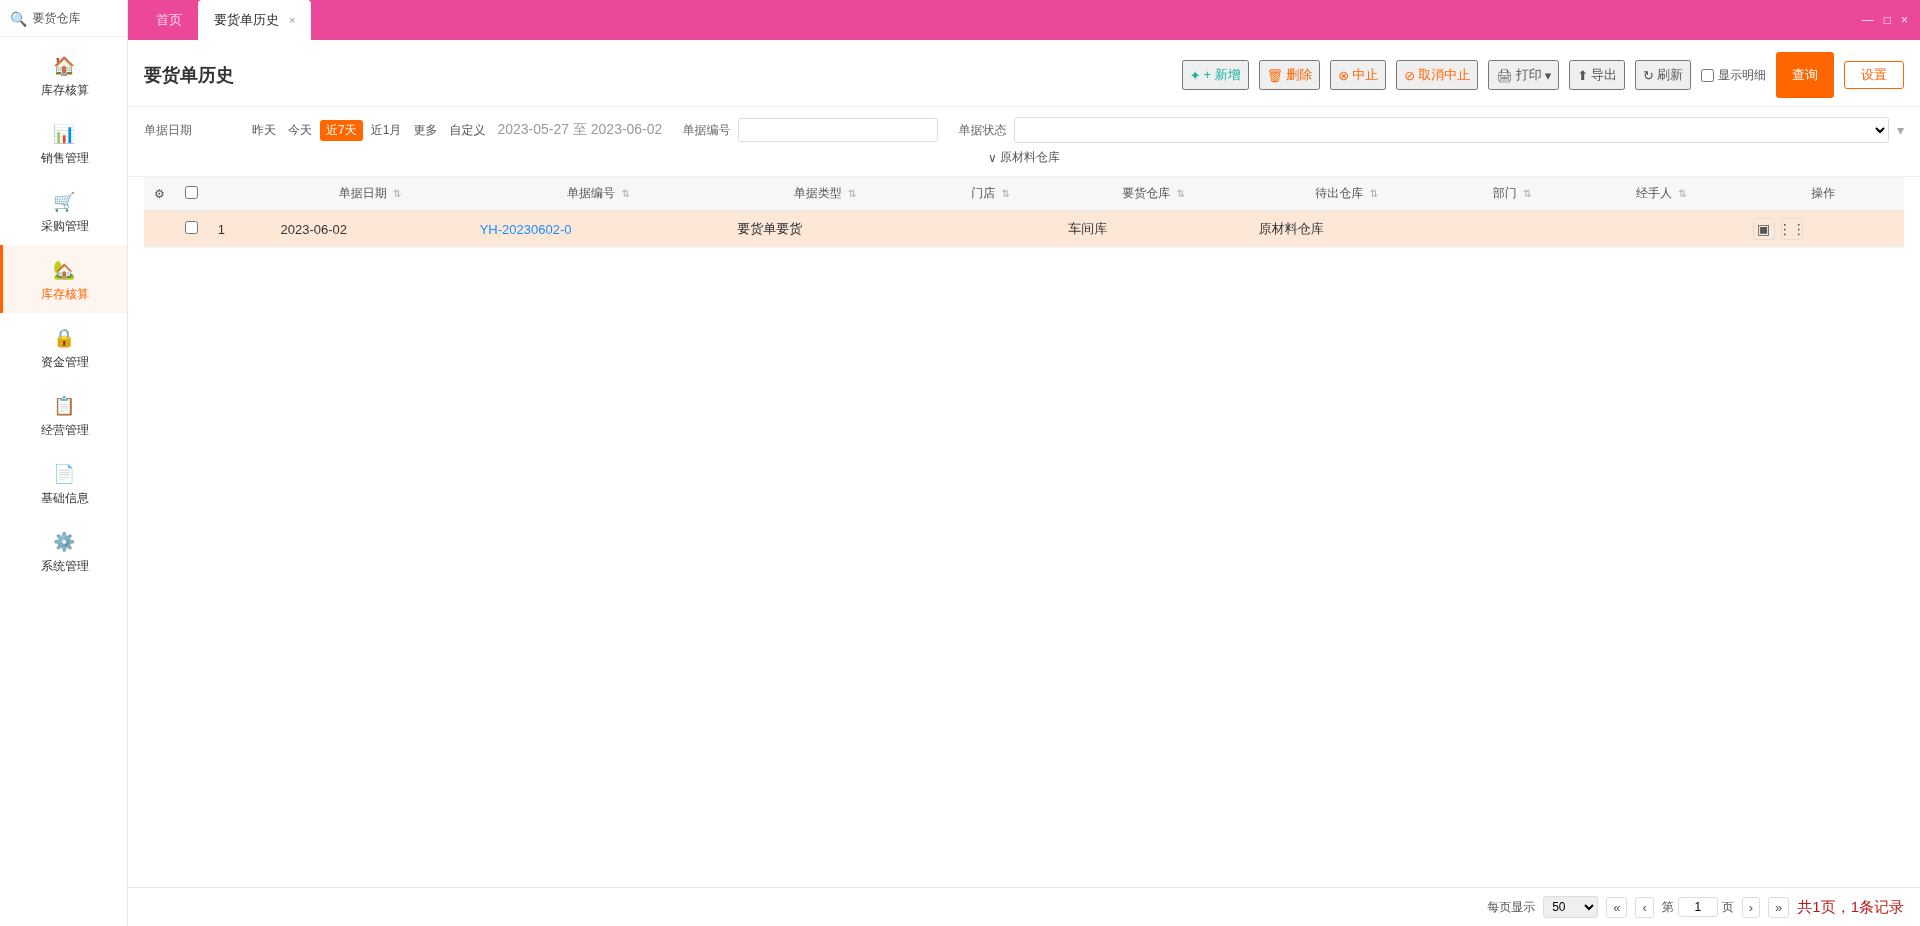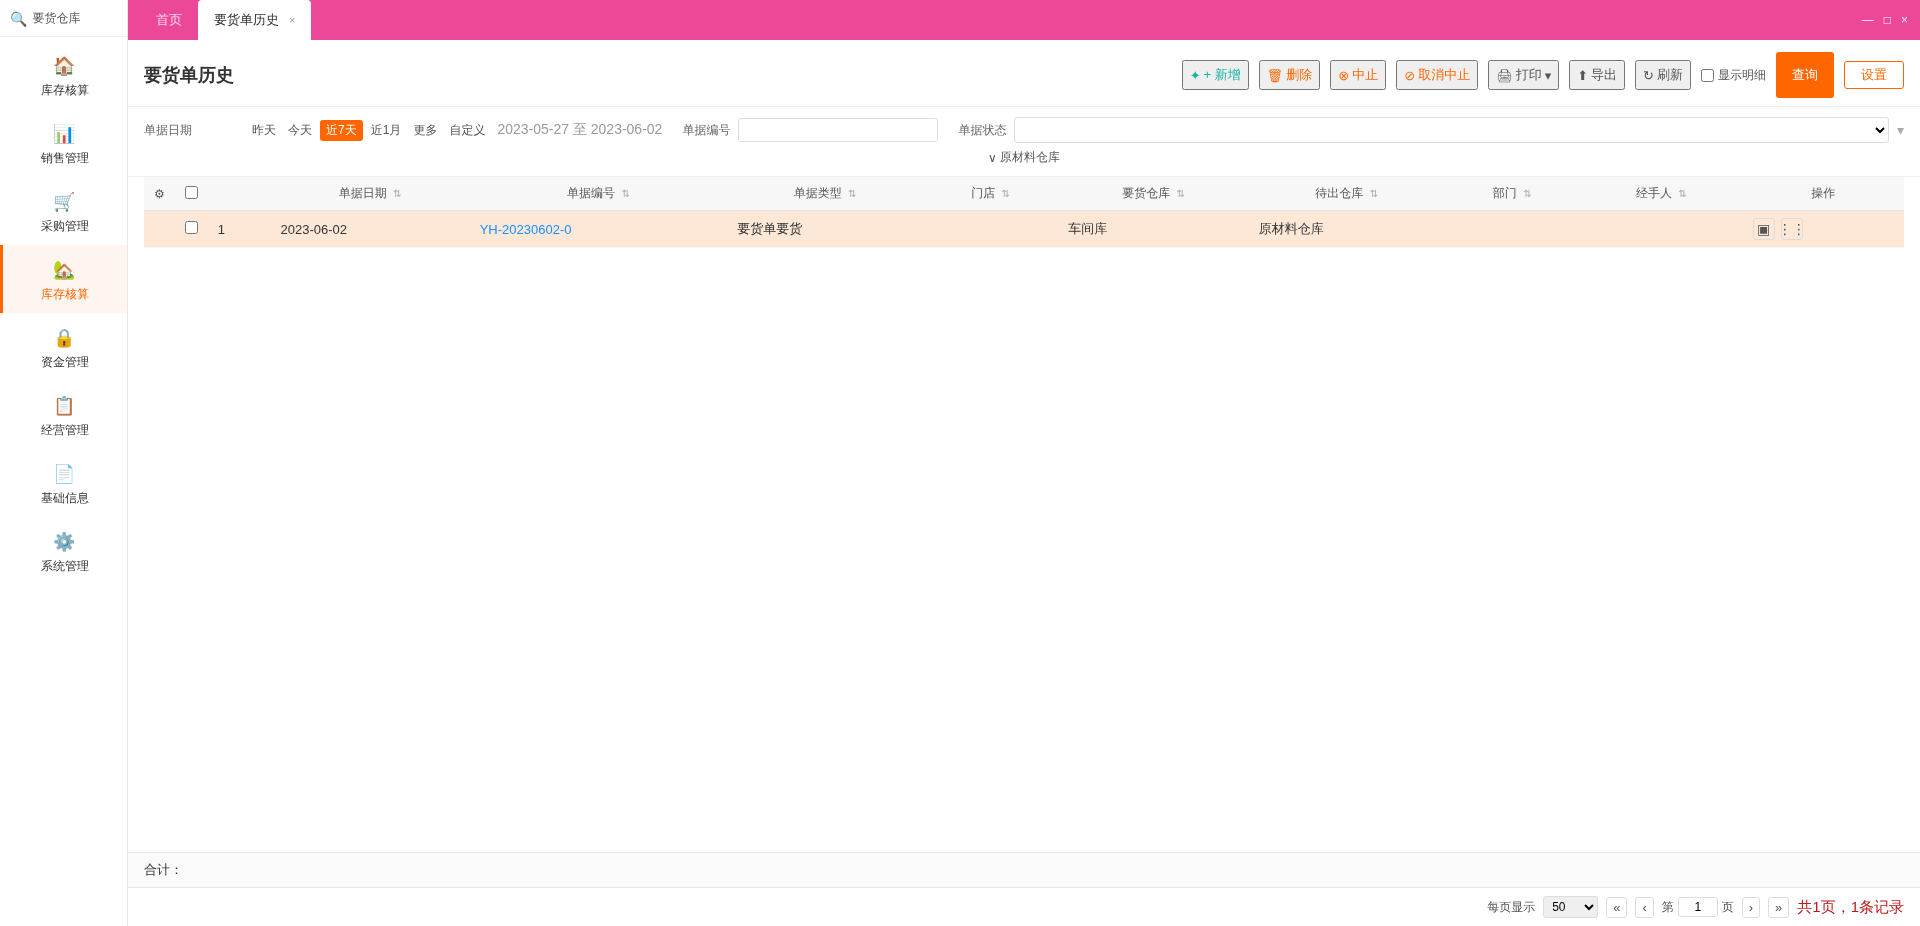--- a/index.html
+++ b/index.html
@@ -558,23 +558,20 @@
               <div class="action-icons">
                 <div class="action-icon" title="编辑">▣</div>
                 <div class="action-icon" title="更多">⋮⋮</div>
               </div>
             </td>
           </tr>
         </tbody>
       </table>
     </div>
 
-    <div class="footer-summary">
-      <span>合计：</span>
-    </div>
 
     <div class="pagination">
       <span class="page-size-label">每页显示</span>
       <select class="page-size-select">
         <option value="50">50</option>
       </select>
       <button class="page-nav-btn">«</button>
       <button class="page-nav-btn">‹</button>
       <div class="page-info">
         <span>第</span>

